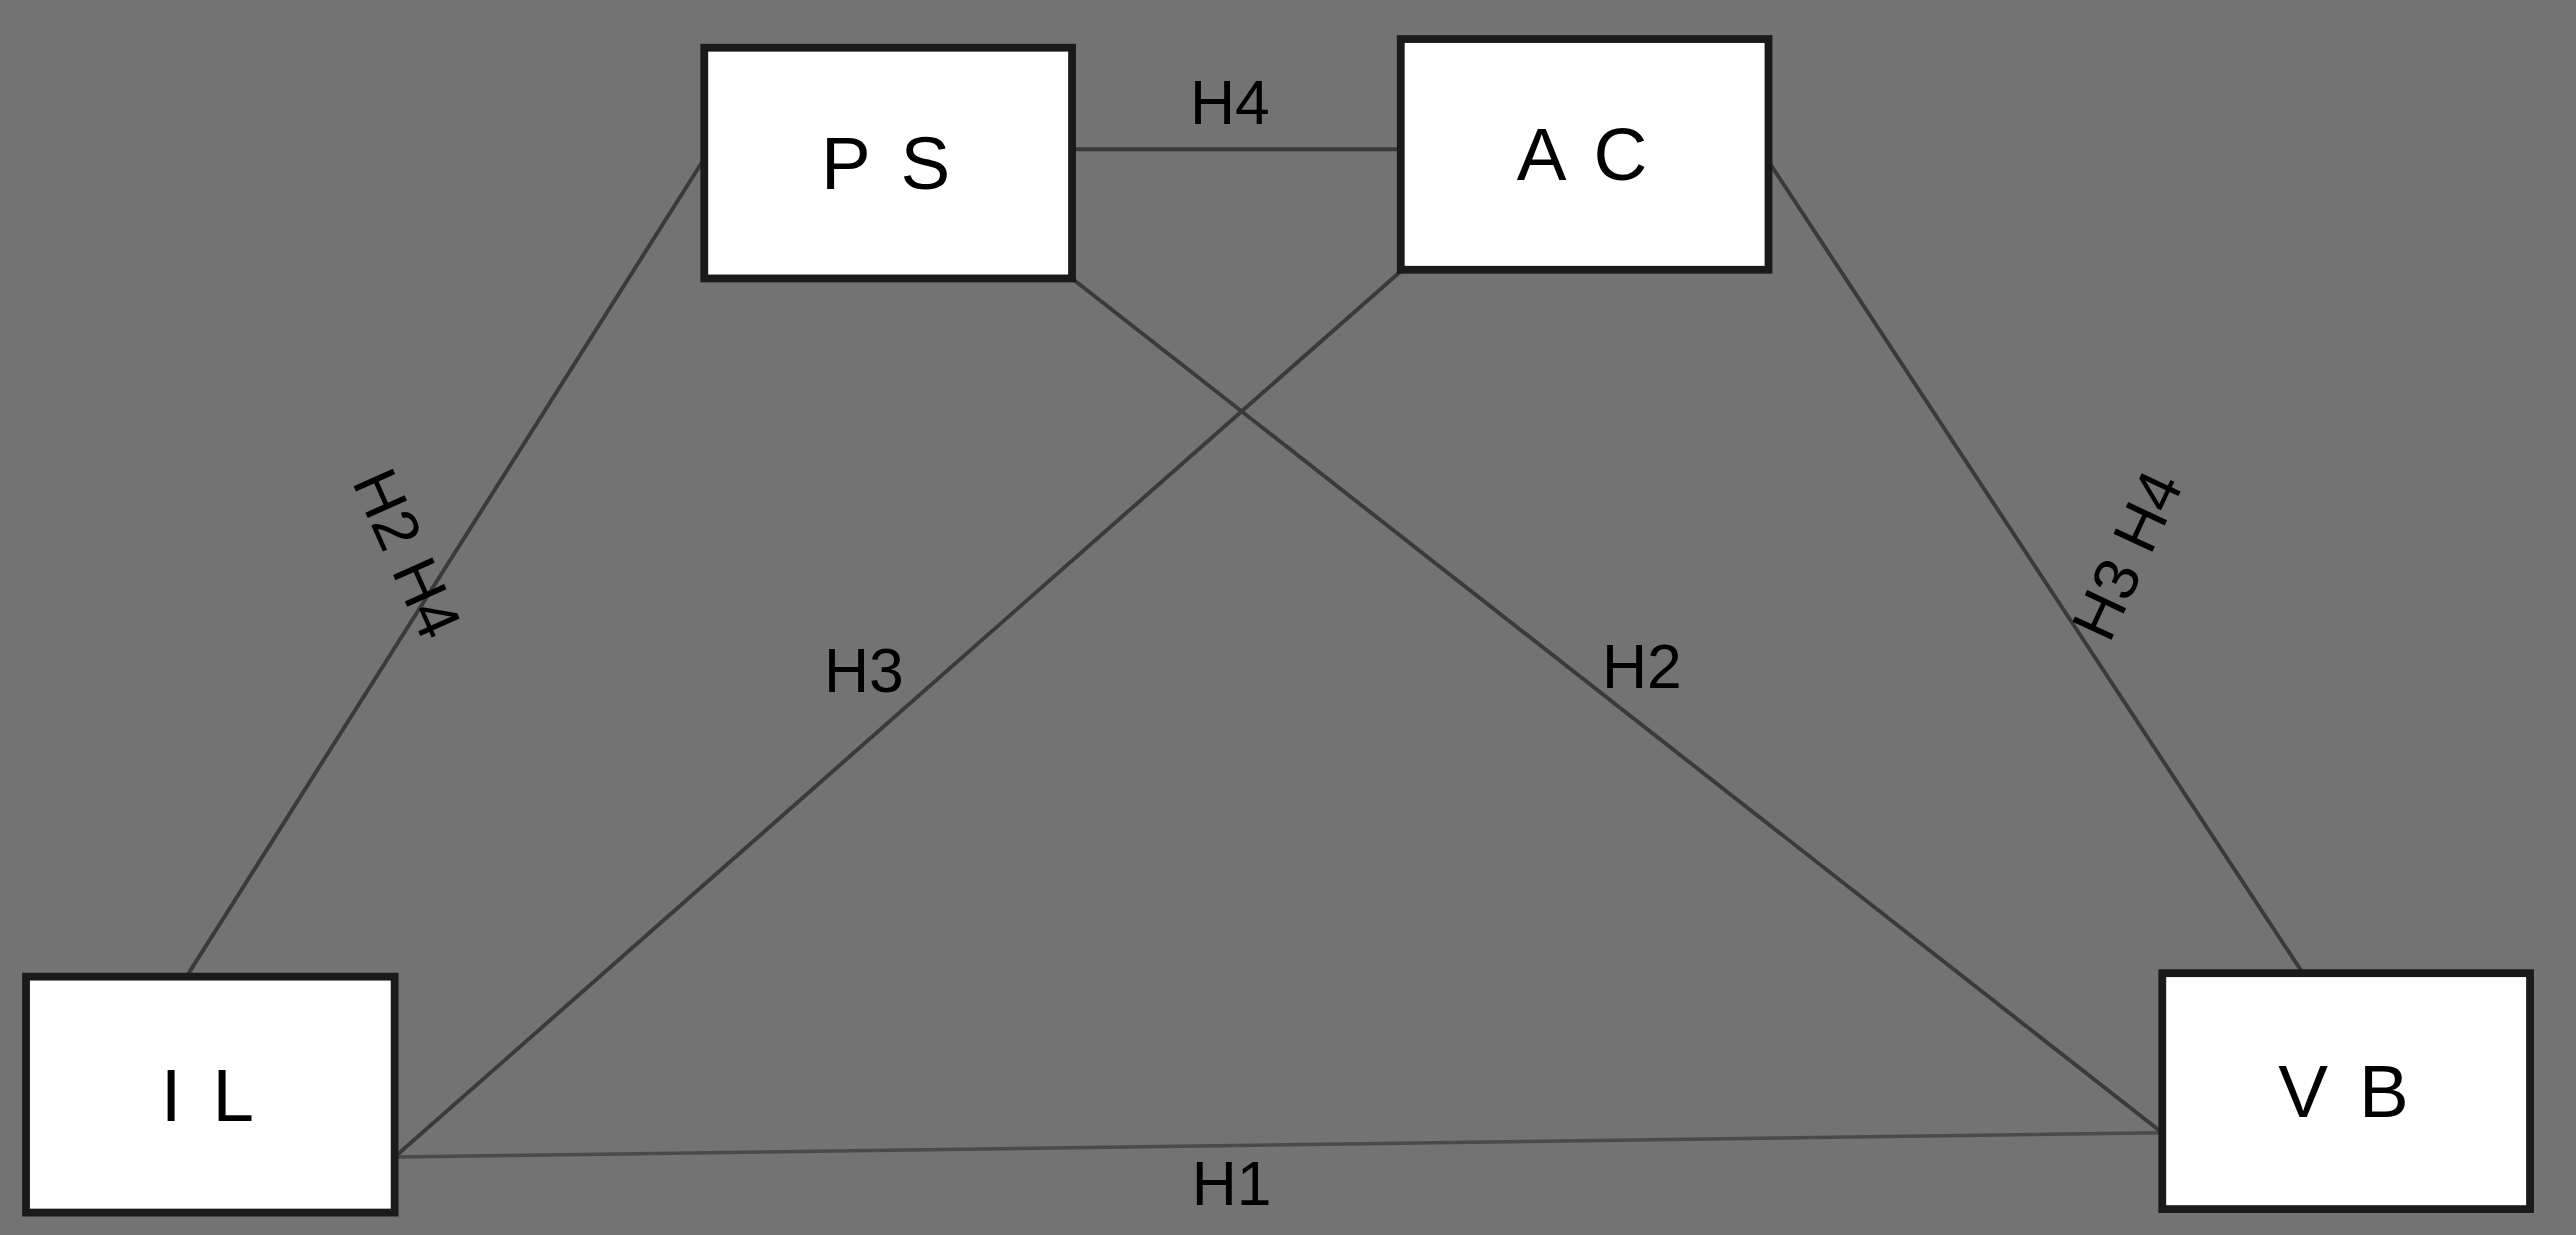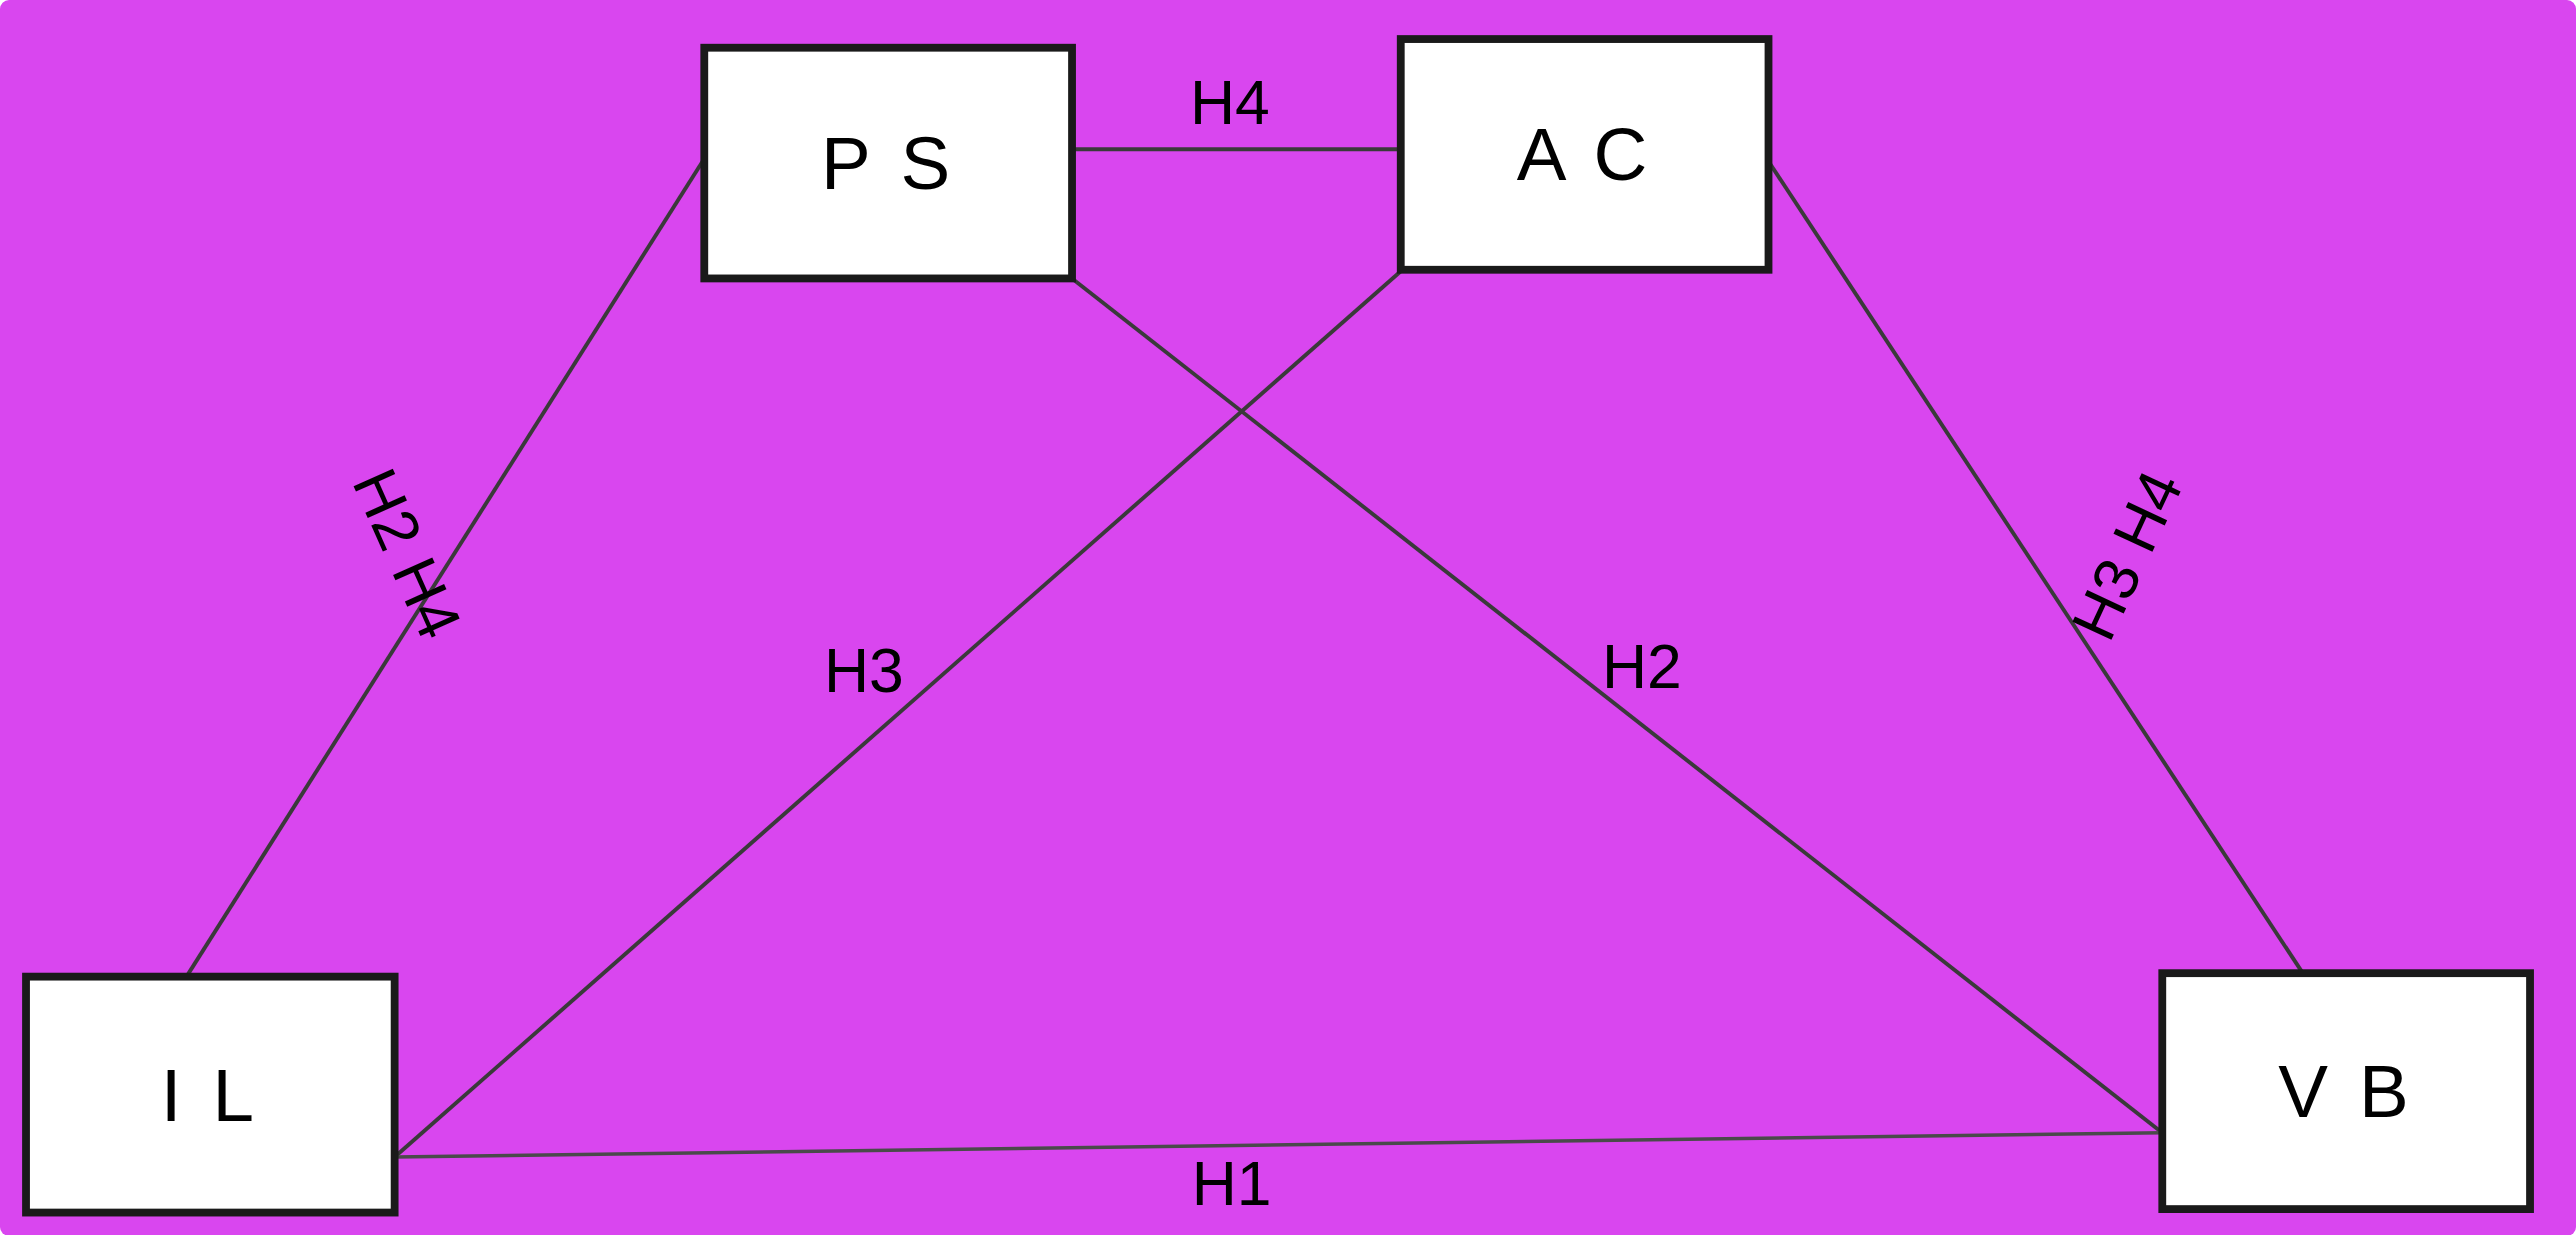--- a/index.html
+++ b/index.html
@@ -4,24 +4,23 @@
 <style>
   html, body {
     margin: 0;
     padding: 0;
     background: #ffffff;
   }
   #canvas {
     position: relative;
     width: 2576px;
     height: 1236px;
-    background: #d946ef;
+    background: #737373;
     overflow: hidden;
     font-family: "Liberation Sans", sans-serif;
-    border-radius: 9px;
   }
   #diagram-svg {
     position: absolute;
     top: 0;
     left: 0;
     width: 2576px;
     height: 1236px;
   }
   .node-box {
     fill: #ffffff;

